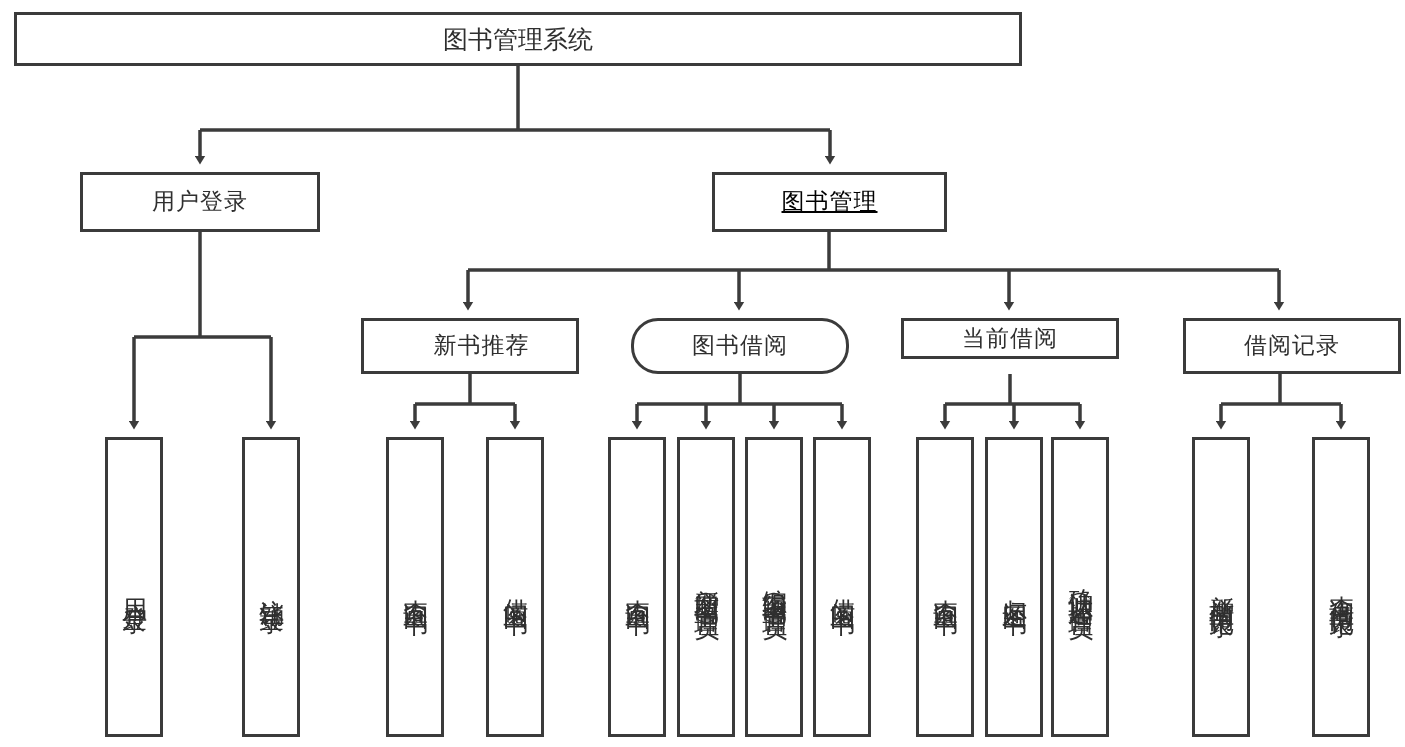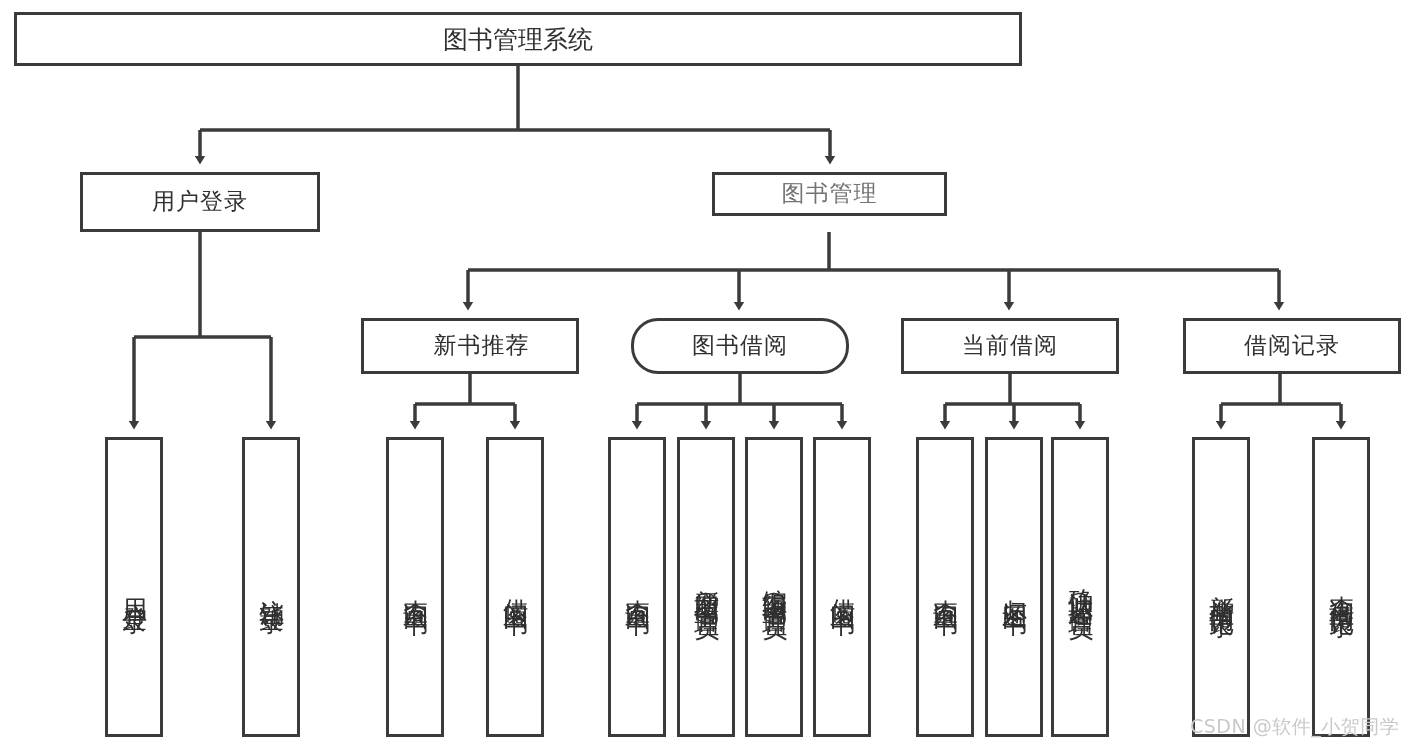--- a/index.html
+++ b/index.html
@@ -127,31 +127,31 @@
     </g>
   </svg>
 
   <div class="node root" id="n-root" style="left: 14px; top: 12px; width: 1008px; height: 54px; border-color: rgb(59, 59, 59); color: rgb(47, 47, 47);">
     <span>图书管理系统</span>
   </div>
 
   <div class="node h" id="n-l1-0" style="left: 80px; top: 172px; width: 240px; height: 60px; border-color: rgb(59, 59, 59); color: rgb(47, 47, 47);">
     <span>用户登录</span>
   </div>
-  <div class="node h" id="n-l1-1" style="left: 712px; top: 172px; width: 235px; height: 44px; border-color: rgb(59, 59, 59); color: #737373;">
+  <div class="node h" id="n-l1-1" style="left: 712px; top: 172px; width: 235px; height: 60px; border-color: rgb(59, 59, 59); color: #000000; text-decoration: underline;">
     <span>图书管理</span>
   </div>
 
   <div class="node h" id="n-l2-0" style="left: 361px; top: 318px; width: 218px; height: 56px; border-color: rgb(59, 59, 59); color: rgb(47, 47, 47); padding-left: 23px;">
     <span>新书推荐</span>
   </div>
   <div class="node h" id="n-l2-1" style="left: 631px; top: 318px; width: 218px; height: 56px; border-color: rgb(59, 59, 59); color: rgb(47, 47, 47); border-radius: 27px;">
     <span>图书借阅</span>
   </div>
-  <div class="node h" id="n-l2-2" style="left: 901px; top: 318px; width: 218px; height: 56px; border-color: rgb(59, 59, 59); color: rgb(47, 47, 47);">
+  <div class="node h" id="n-l2-2" style="left: 901px; top: 318px; width: 218px; height: 41px; border-color: rgb(59, 59, 59); color: rgb(47, 47, 47);">
     <span>当前借阅</span>
   </div>
   <div class="node h" id="n-l2-3" style="left: 1171px; top: 318px; width: 218px; height: 56px; border-color: rgb(59, 59, 59); color: rgb(47, 47, 47); margin-left: 12px;">
     <span>借阅记录</span>
   </div>
 
   <div class="node v" id="n-lf-0" style="left: 105px; top: 437px; width: 58px; height: 300px; border-color: rgb(59, 59, 59); color: rgb(47, 47, 47);">
     <span class="vtext">用户登录</span>
   </div>
   <div class="node v" id="n-lf-1" style="left: 242px; top: 437px; width: 58px; height: 300px; border-color: rgb(59, 59, 59); color: rgb(47, 47, 47);">
@@ -184,15 +184,14 @@
   <div class="node v" id="n-lf-10" style="left: 1051px; top: 437px; width: 58px; height: 300px; border-color: rgb(59, 59, 59); color: rgb(47, 47, 47);">
     <span class="vtext">确认归还（管理员）</span>
   </div>
   <div class="node v" id="n-lf-11" style="left: 1192px; top: 437px; width: 58px; height: 300px; border-color: rgb(59, 59, 59); color: rgb(47, 47, 47);">
     <span class="vtext">新增借阅记录</span>
   </div>
   <div class="node v" id="n-lf-12" style="left: 1312px; top: 437px; width: 58px; height: 300px; border-color: rgb(59, 59, 59); color: rgb(47, 47, 47);">
     <span class="vtext">查询借阅记录</span>
   </div>
 
-  <div class="watermark" id="wm" style="left: 1190px; top: 714px;">CSDN @软件_小贺同学</div>
 
 </div>
 
 </body></html>

